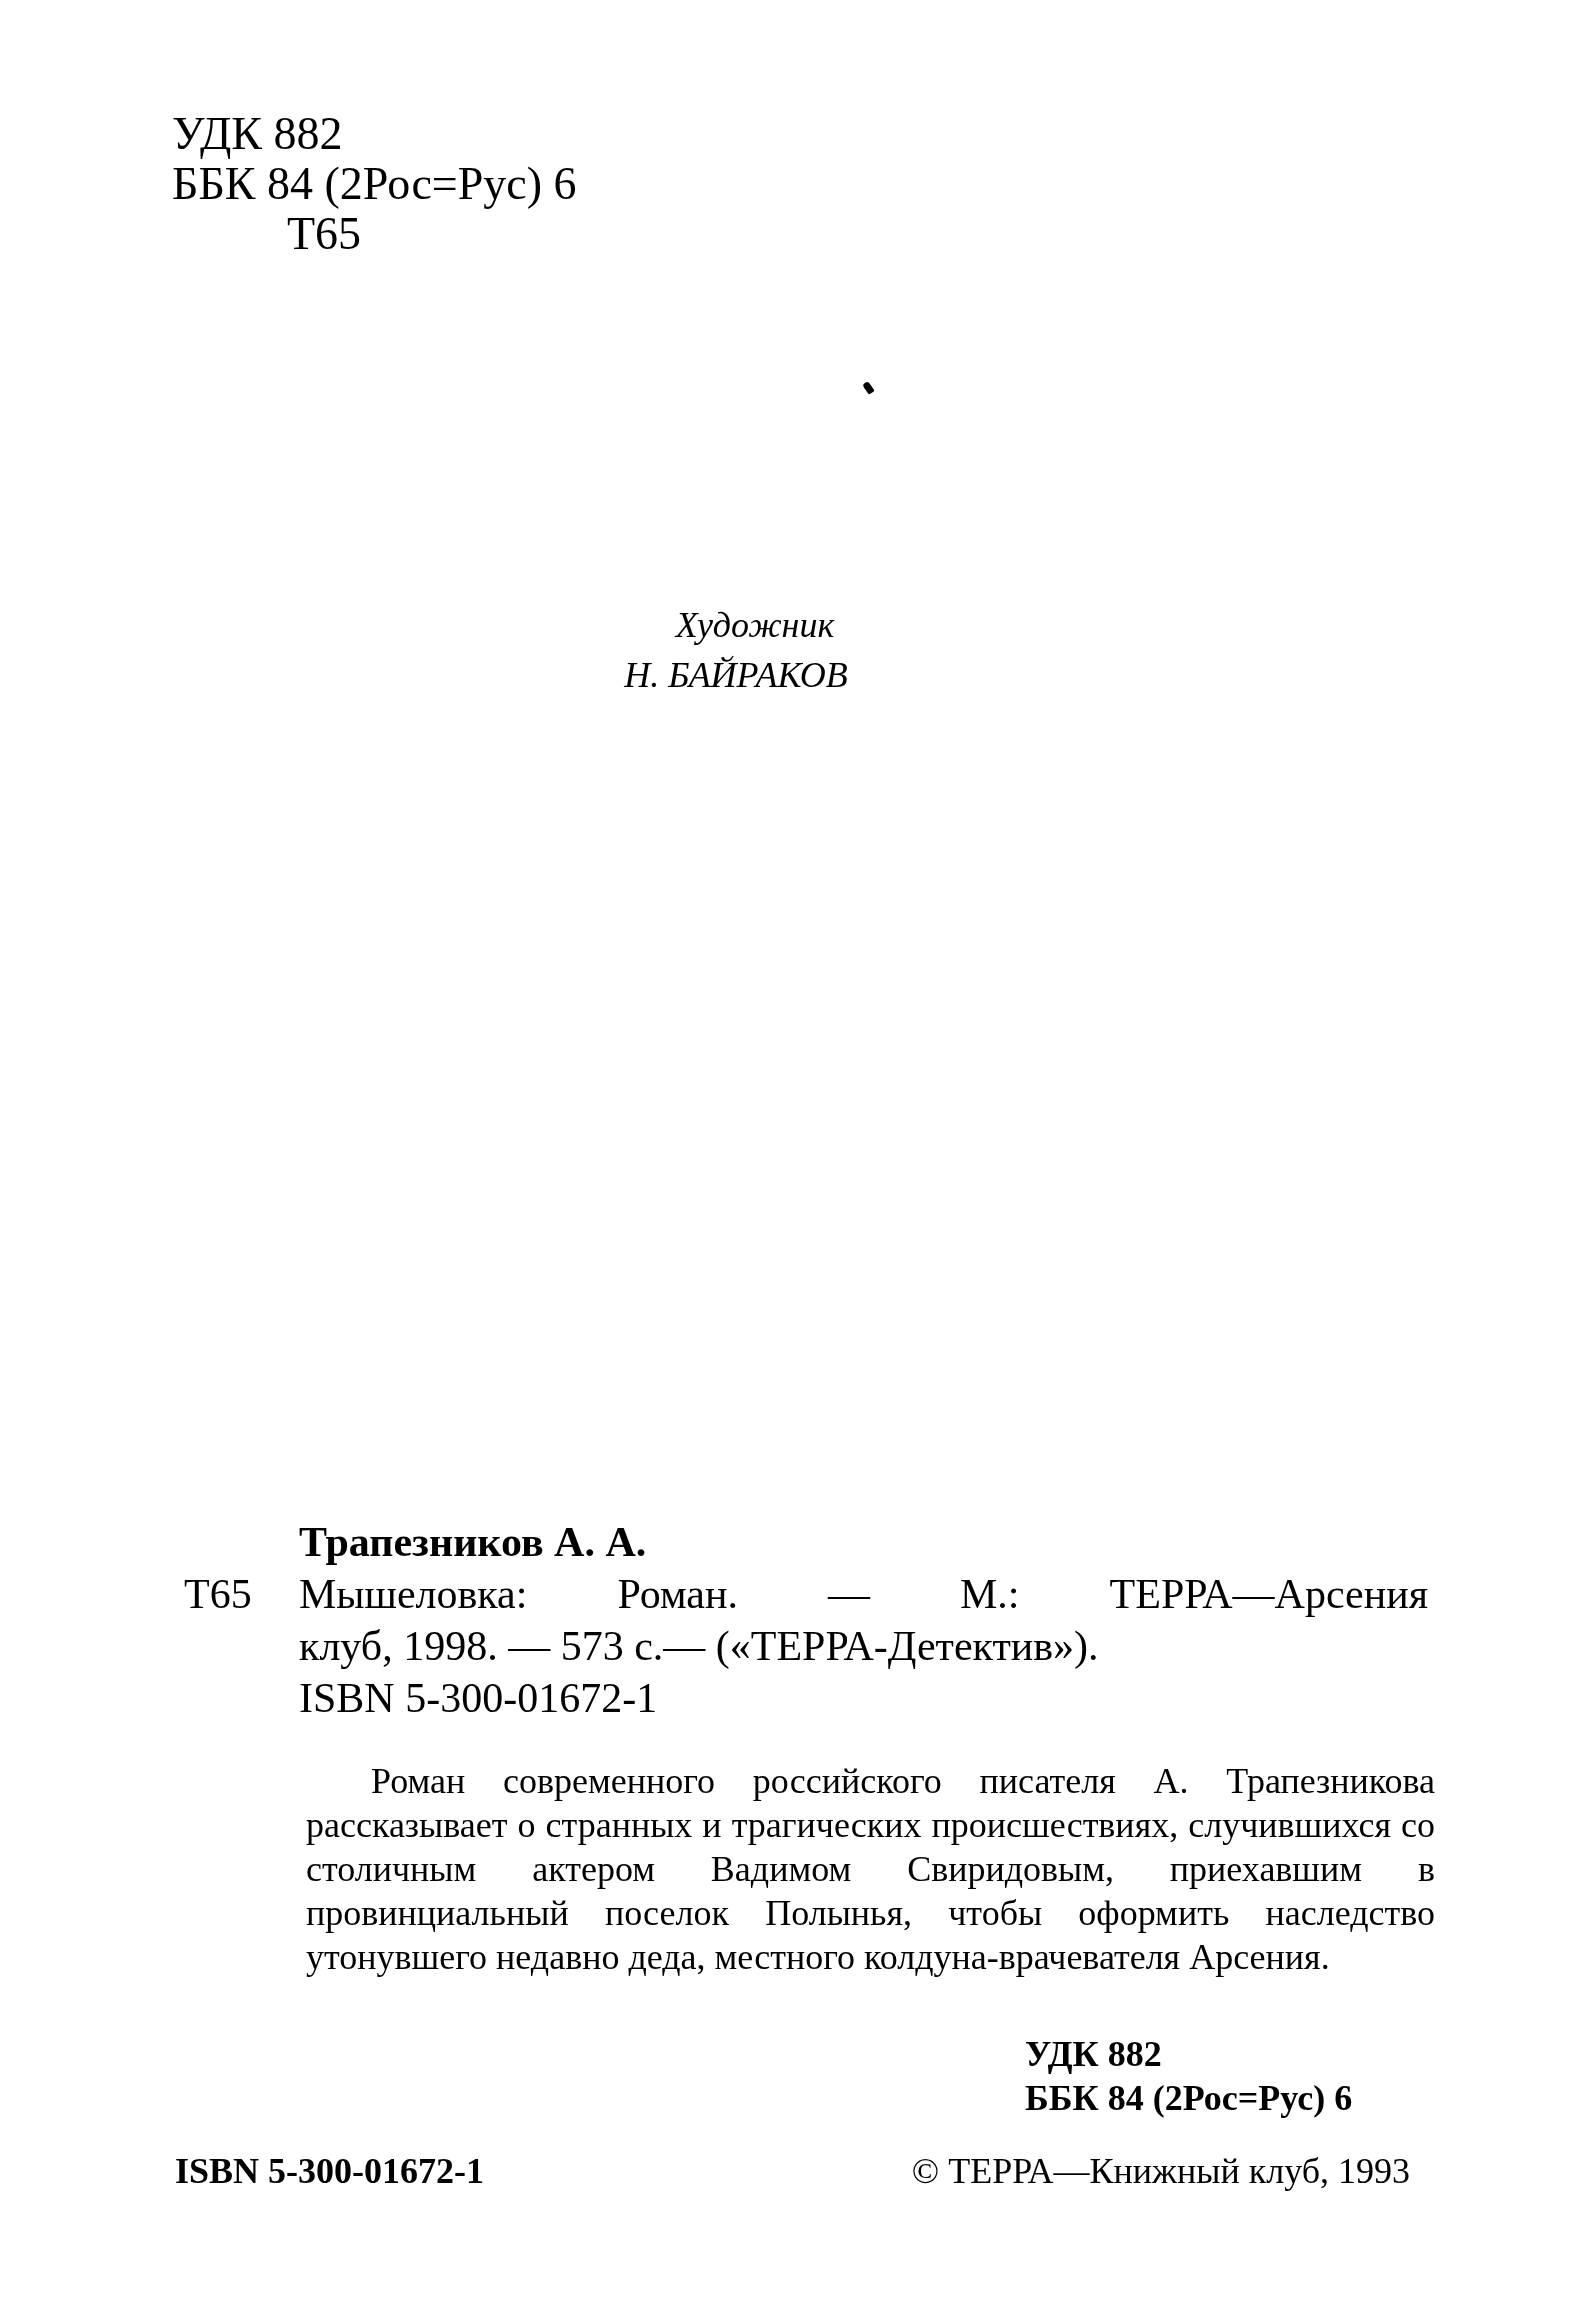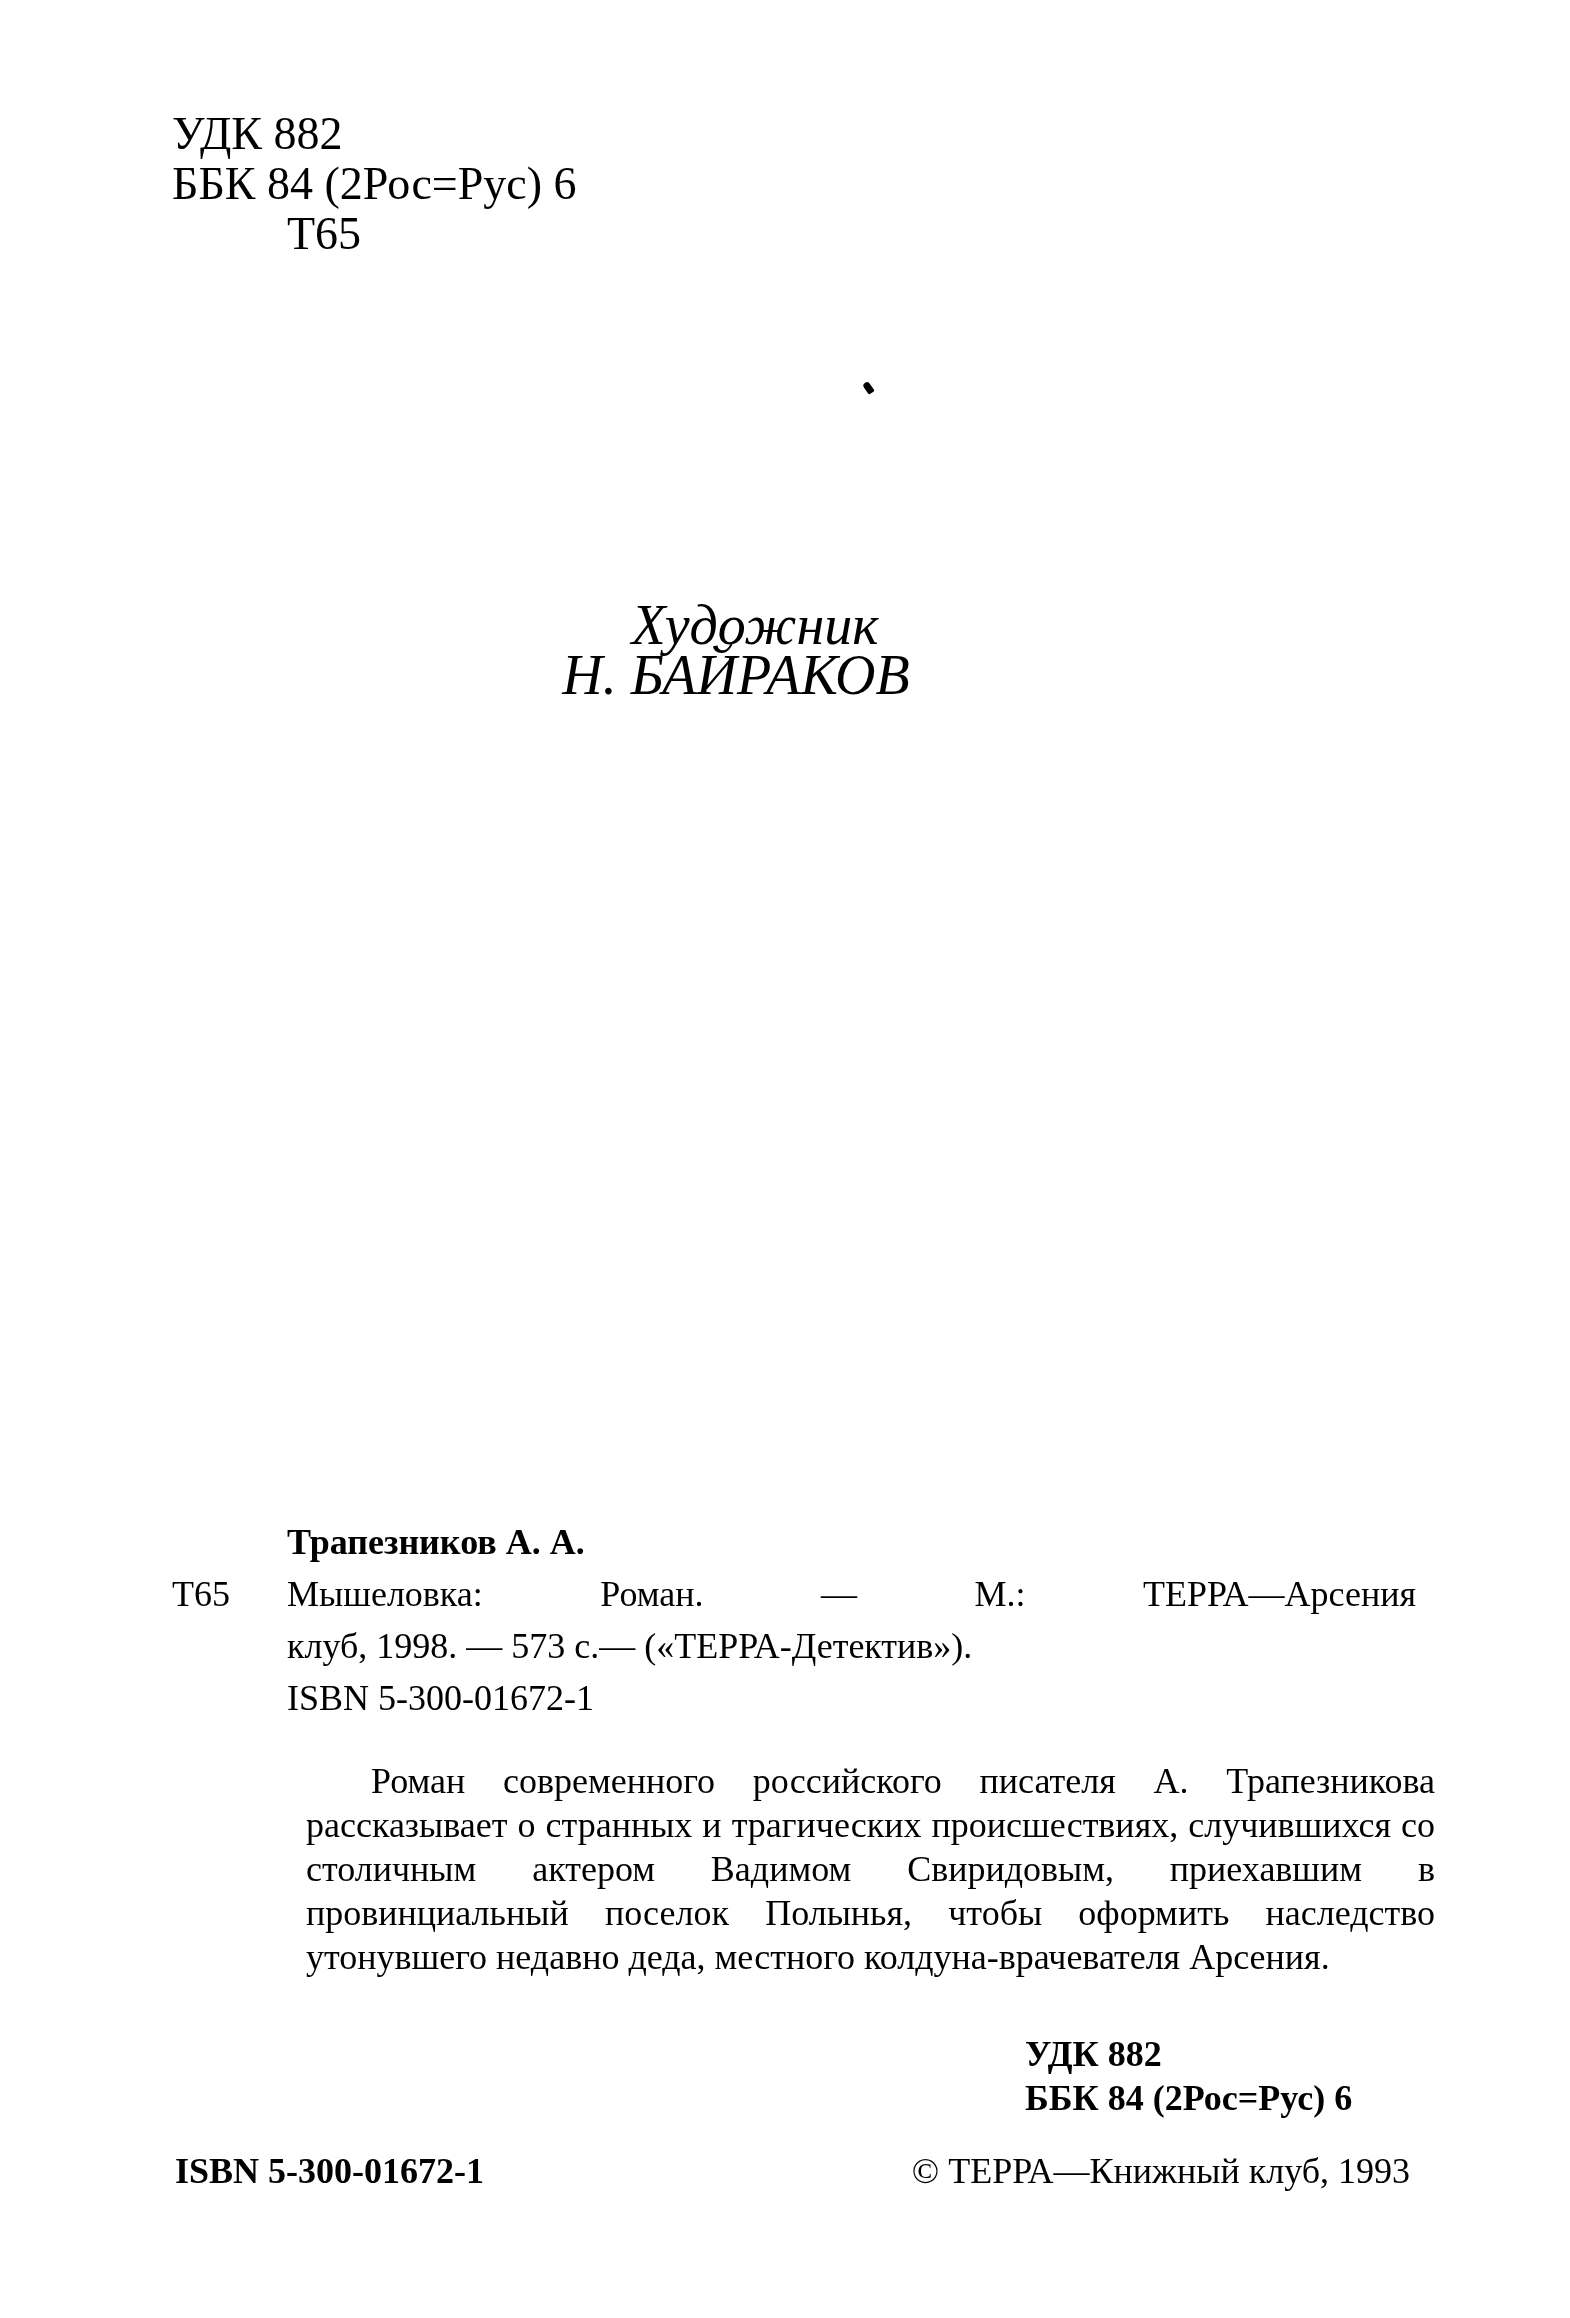--- a/index.html
+++ b/index.html
@@ -4,23 +4,23 @@
 <style>
   html, body { margin: 0; padding: 0; background: #ffffff; }
   body { width: 1571px; height: 2319px; position: relative; overflow: hidden;
          font-family: "Liberation Serif", "DejaVu Serif", serif; color: #000; }
   .abs { position: absolute; white-space: nowrap; }
   .big { font-size: 46px; line-height: 50px; }
   .udc-top { left: 172px; top: 109px; }
   .udc-top .indent { padding-left: 115px; }
   .stray-mark { left: 865px; top: 382px; width: 6.5px; height: 12px; background: #000;
                 border-radius: 3.3px 3.3px 1.6px 1.6px; transform: rotate(-35deg); }
-  .illustrator { left: 0; width: 1472px; top: 600px; text-align: center; font-style: italic; font-size: 56px; line-height: 50px; }
+  .illustrator { left: 0; width: 1472px; top: 600px; text-align: center; font-style: italic; font-size: 36px; line-height: 50px; }
   .illustrator .role { padding-left: 38px; }
-  .biblio { left: 172px; top: 1516px; width: 1244px; font-size: 36px; line-height: 52px; }
+  .biblio { left: 184px; top: 1516px; width: 1244px; font-size: 42px; line-height: 52px; }
   .biblio .row { display: flex; white-space: nowrap; }
   .biblio .code { width: 115px; flex: none; }
   .biblio .author { padding-left: 115px; font-weight: bold; }
   .biblio .line { flex: 1; text-align: justify; text-align-last: justify; }
   .biblio .cont { padding-left: 115px; }
   .biblio .isbn { padding-left: 115px; }
   .abstract { left: 286px; top: 1759px; width: 1129px; font-size: 36px; line-height: 44px; margin-left: 20px; }
   .abstract p { margin: 0; text-align: justify; text-indent: 65px; }
   .udc-bottom { left: 1025px; top: 2032px; font-weight: bold; font-size: 36px; line-height: 44px; }
   .footer-isbn { left: 175px; top: 2149px; font-weight: bold; font-size: 36px; line-height: 44px; }

